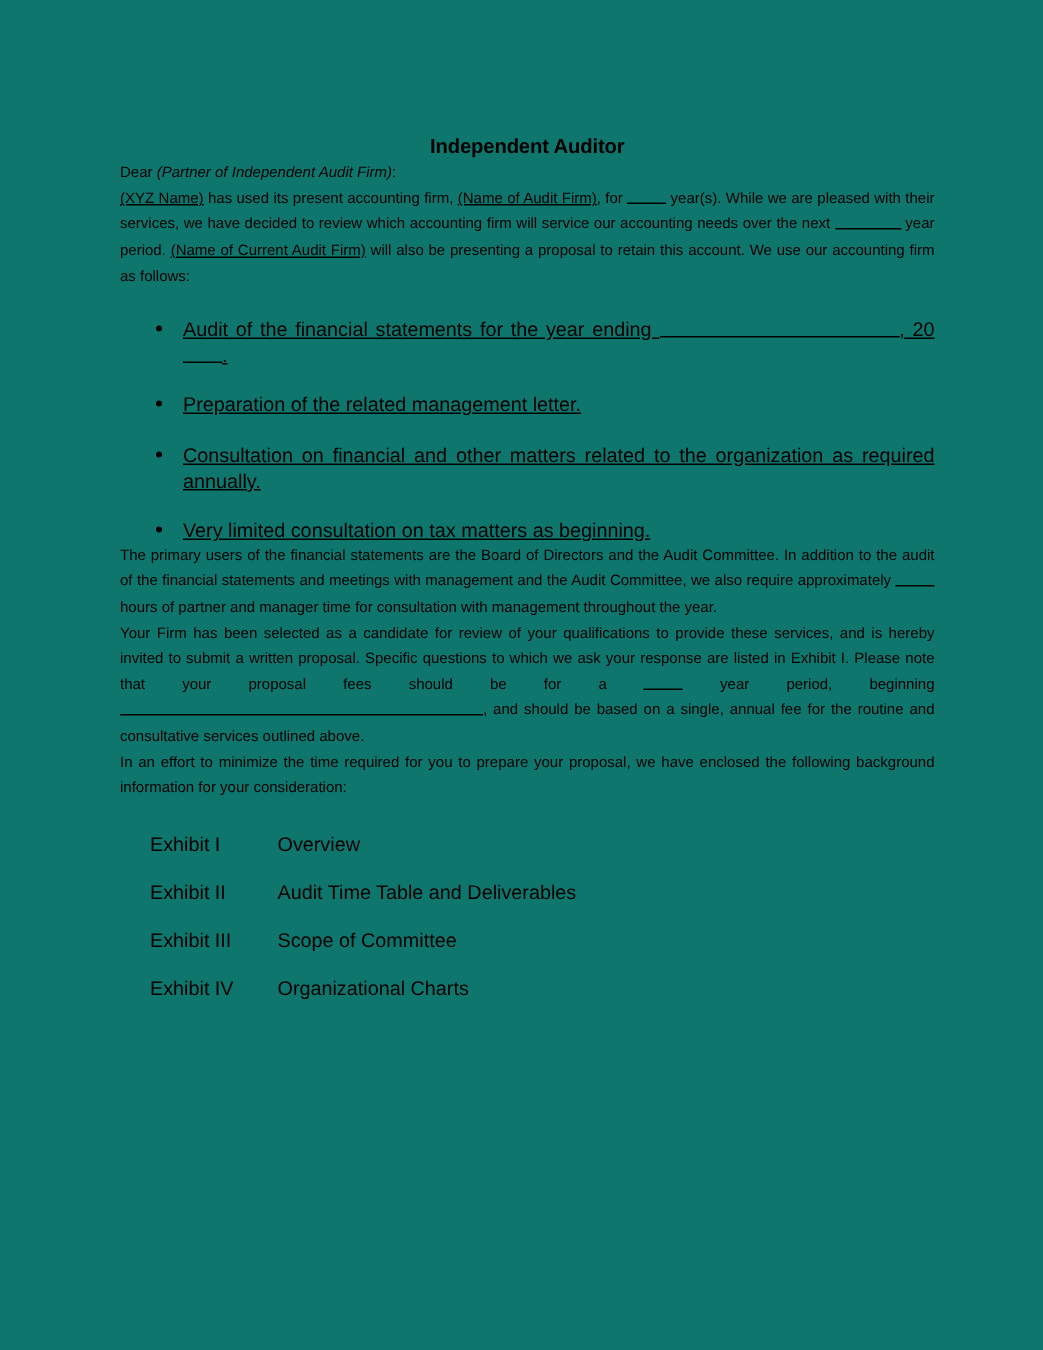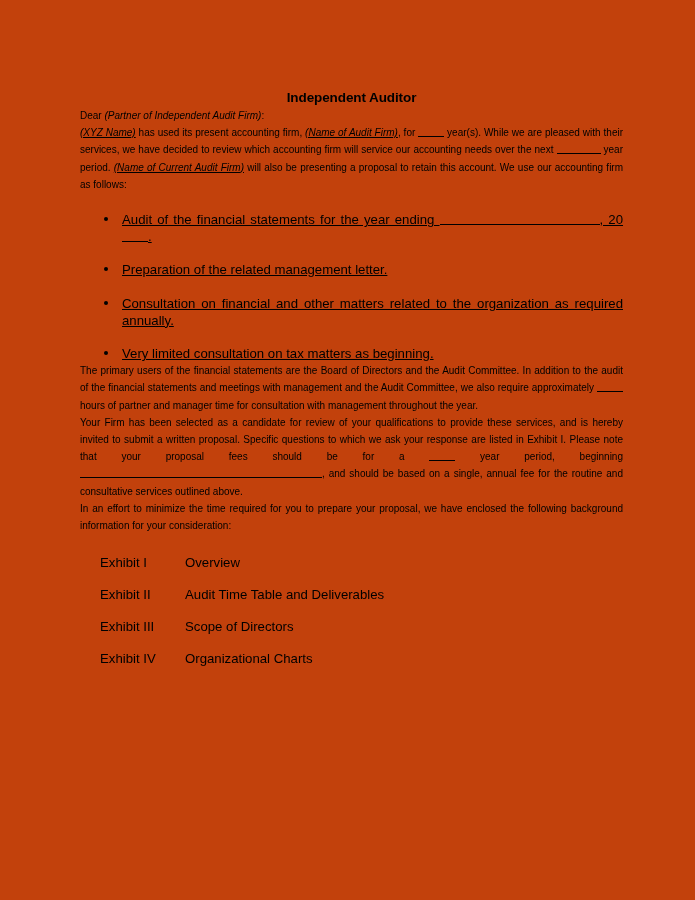--- a/index.html
+++ b/index.html
@@ -11,21 +11,21 @@
     width: 695px;
     height: 900px;
     font-family: "Liberation Sans", sans-serif;
     color: #000000;
     -webkit-font-smoothing: antialiased;
   }
   .page {
     position: relative;
     width: 695px;
     height: 900px;
-    background: #c2410c;
+    background: #0f766e;
     overflow: hidden;
   }
   .doc {
     position: absolute;
     left: 80px;
     top: 88px;
     width: 543px;
   }
   .title-block {
     text-align: center;
@@ -34,21 +34,21 @@
     line-height: 19px;
     letter-spacing: -0.1px;
   }
   .title-line { display: block; }
   .salutation {
     margin-top: 25px;
     font-size: 13.2px;
     line-height: 17px;
   }
   .ital { font-style: italic; }
-  .ital-u { font-style: italic; text-decoration: underline; }
+  .ital-u { text-decoration: underline; }
   p.body-par {
     margin: 0;
     font-size: 10px;
     line-height: 17.2px;
     text-align: justify;
     text-justify: inter-word;
   }
   .par-gap { margin-top: 20px; }
   .bullets {
     margin: 18px 0 0 0;
@@ -134,21 +134,21 @@
         <tr>
           <td class="label">Exhibit I</td>
           <td>Overview</td>
         </tr>
         <tr>
           <td class="label">Exhibit II</td>
           <td>Audit Time Table and Deliverables</td>
         </tr>
         <tr>
           <td class="label">Exhibit III</td>
-          <td>Scope of Directors</td>
+          <td>Scope of Committee</td>
         </tr>
         <tr>
           <td class="label">Exhibit IV</td>
           <td>Organizational Charts</td>
         </tr>
       </tbody>
     </table>
 
   </div>
 </div>

